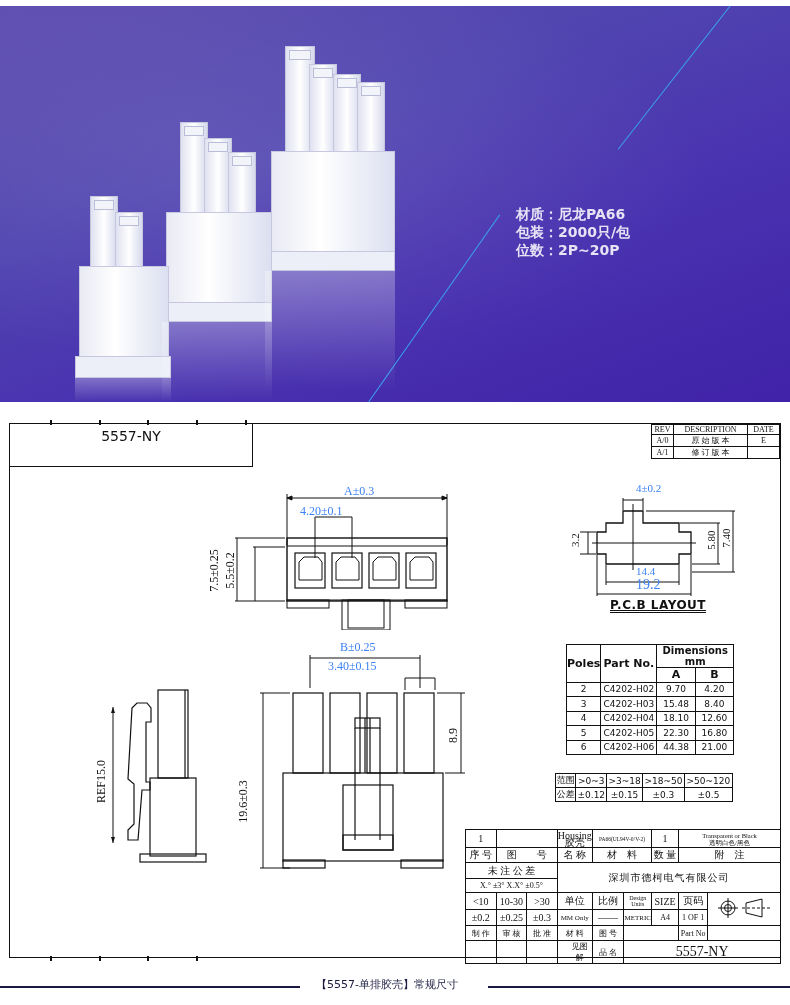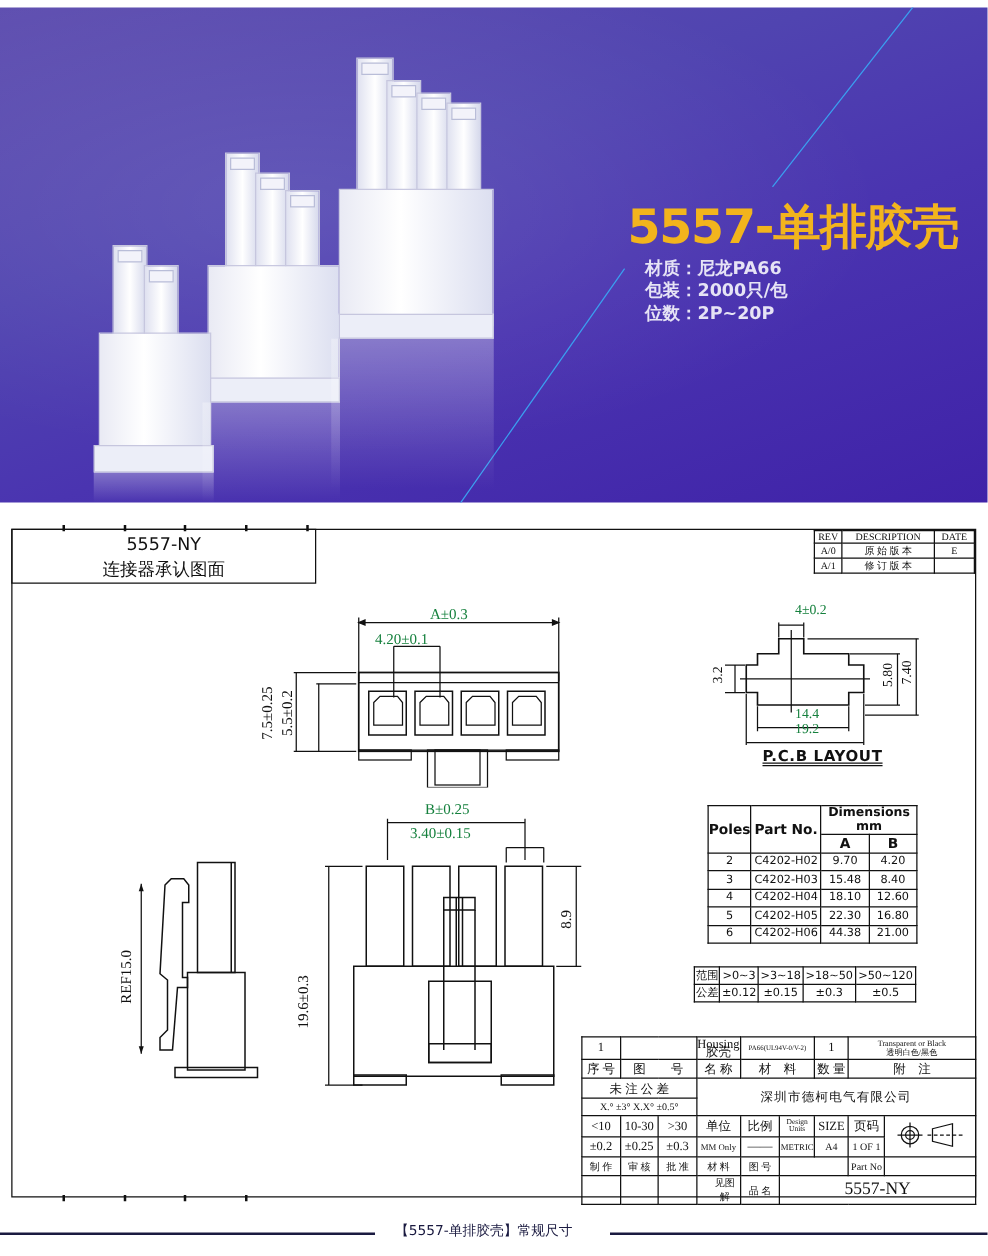--- a/index.html
+++ b/index.html
@@ -26,21 +26,21 @@
   .frame { position: absolute; left: 9px; top: 423px; width: 772px; height: 535px; border: 1.5px solid #111; }
   .tick { position: absolute; width: 1.5px; height: 5px; background: #111; }
   .title-block { position: absolute; left: 9px; top: 423px; width: 244px; height: 44px; border: 1.5px solid #111; text-align: center; font-size: 14px; color: #111; line-height: 20px; padding-top: 2px; }
   table.grid { border-collapse: collapse; position: absolute; }
   table.grid td, table.grid th { border: 1px solid #111; text-align: center; color: #111; padding: 0; }
   .rev td { font-family: "Liberation Serif", serif; font-size: 8px; height: 10px; margin-top: 16px; }
   .dim td, .dim th { font-size: 9px; height: 14.5px; }
   .dim th { font-size: 11px; font-weight: bold; }
   .tol td { font-size: 9px; height: 12px; }
   .pcb-label { position: absolute; left: 610px; top: 598px; font-size: 12px; font-weight: bold; color: #111; text-decoration: underline; text-decoration-style: double; letter-spacing: 0.5px; }
-  .lbl { position: absolute; font-family: "Liberation Serif", serif; font-size: 12px; color: #15803d; white-space: nowrap; }
+  .lbl { position: absolute; font-family: "Liberation Serif", serif; font-size: 12px; color: #3b82f6; white-space: nowrap; }
   .vlbl { position: absolute; font-family: "Liberation Serif", serif; font-size: 12px; color: #111; white-space: nowrap; transform: rotate(-90deg); transform-origin: center center; }
   .tb td { font-family: "Liberation Serif", serif; font-size: 10px; }
   .company { font-size: 19px; font-family: "DejaVu Sans", sans-serif; letter-spacing: 1px; }
 
   
   .footer-line { position: absolute; top: 986px; height: 1.5px; background: #1a1a40; }
   .footer-text { position: absolute; left: 316px; top: 977px; font-size: 11px; color: #1a1a40; white-space: nowrap; }
 </style>
 </head>
 <body>
@@ -70,40 +70,38 @@
   <div class="conn" style="left:75px; top:190px;">
     <div class="tower" style="left:15px; top:0px; width:28px; height:80px;"></div>
     <div class="tower" style="left:40px; top:16px; width:28px; height:80px;"></div>
     <div class="body" style="left:4px; top:70px; width:90px; height:110px;"></div>
     <div class="base" style="left:0px; top:160px; width:96px; height:22px;"></div>
   </div>
   <div class="refl" style="left:75px; top:372px; width:96px; height:24px;"></div>
   <div class="refl" style="left:162px; top:316px; width:110px; height:80px;"></div>
   <div class="refl" style="left:265px; top:265px; width:130px; height:120px;"></div>
 
-  <div class="banner-title">5557-单排胶壳</div>
   <div class="spec" style="top:200px;"><span>材质：</span><span>尼龙PA66</span></div>
   <div class="spec" style="top:218px;"><span>包装：</span><span>2000只/包</span></div>
   <div class="spec" style="top:236px;"><span>位数：</span><span>2P~20P</span></div>
 </div>
 
 <div class="frame"></div>
 <div class="tick" style="left:50px; top:420px;"></div>
 <div class="tick" style="left:99px; top:420px;"></div>
 <div class="tick" style="left:147px; top:420px;"></div>
 <div class="tick" style="left:196px; top:420px;"></div>
 <div class="tick" style="left:245px; top:420px;"></div>
 <div class="tick" style="left:50px; top:956px;"></div>
 <div class="tick" style="left:99px; top:956px;"></div>
 <div class="tick" style="left:147px; top:956px;"></div>
 <div class="tick" style="left:196px; top:956px;"></div>
 
 <div class="title-block">
   <div>5557-NY</div>
-  <div>连接器承认图面</div>
 </div>
 
 <table class="grid rev" style="left:651px; top:424px; width:129px;">
   <tbody>
       <tr>
         <td style="width:22px;">REV</td>
         <td>DESCRIPTION</td>
         <td style="width:32px;">DATE</td>
       </tr>
   <tr>
@@ -181,21 +179,21 @@
     <line x1="27" y1="65" x2="27" y2="106"></line>
       <line x1="121" y1="65" x2="121" y2="106"></line>
     <line x1="27" y1="104" x2="121" y2="104"></line>
   </g>
 </svg>
 <div class="lbl" style="left:636px; top:482px; font-size:11px;">4±0.2</div>
 <div class="vlbl" style="left:568px; top:534px; font-size:11px;">3.2</div>
 <div class="vlbl" style="left:701px; top:534px; font-size:11px;">5.80</div>
 <div class="vlbl" style="left:716px; top:532px; font-size:11px;">7.40</div>
 <div class="lbl" style="left:636px; top:565px; font-size:11px;">14.4</div>
-<div class="lbl" style="left:636px; top:577px; font-size:11px;">19.2</div>
+<div class="lbl" style="left:636px; top:577px; font-size:14px;">19.2</div>
 <div class="pcb-label">P.C.B LAYOUT</div>
 
 <svg style="position:absolute; left:80px; top:680px;" width="140" height="190" viewBox="0 0 140 190">
   <g stroke="#111" fill="none" stroke-width="1.2">
     <rect x="78" y="10" width="30" height="88"></rect>
     <line x1="105" y1="10" x2="105" y2="98"></line>
     <rect x="70" y="98" width="46" height="78"></rect>
     <rect x="60" y="174" width="66" height="8"></rect>
     <path d="M52,28 l5,-5 h10 l4,5 v14 h-5 v60 h4 v8 h-8 l-4,50 h-10 v-10 l6,-6 v-40 l-6,-5 z"></path>
     <line x1="33" y1="27" x2="33" y2="163" stroke-width="1"></line>

